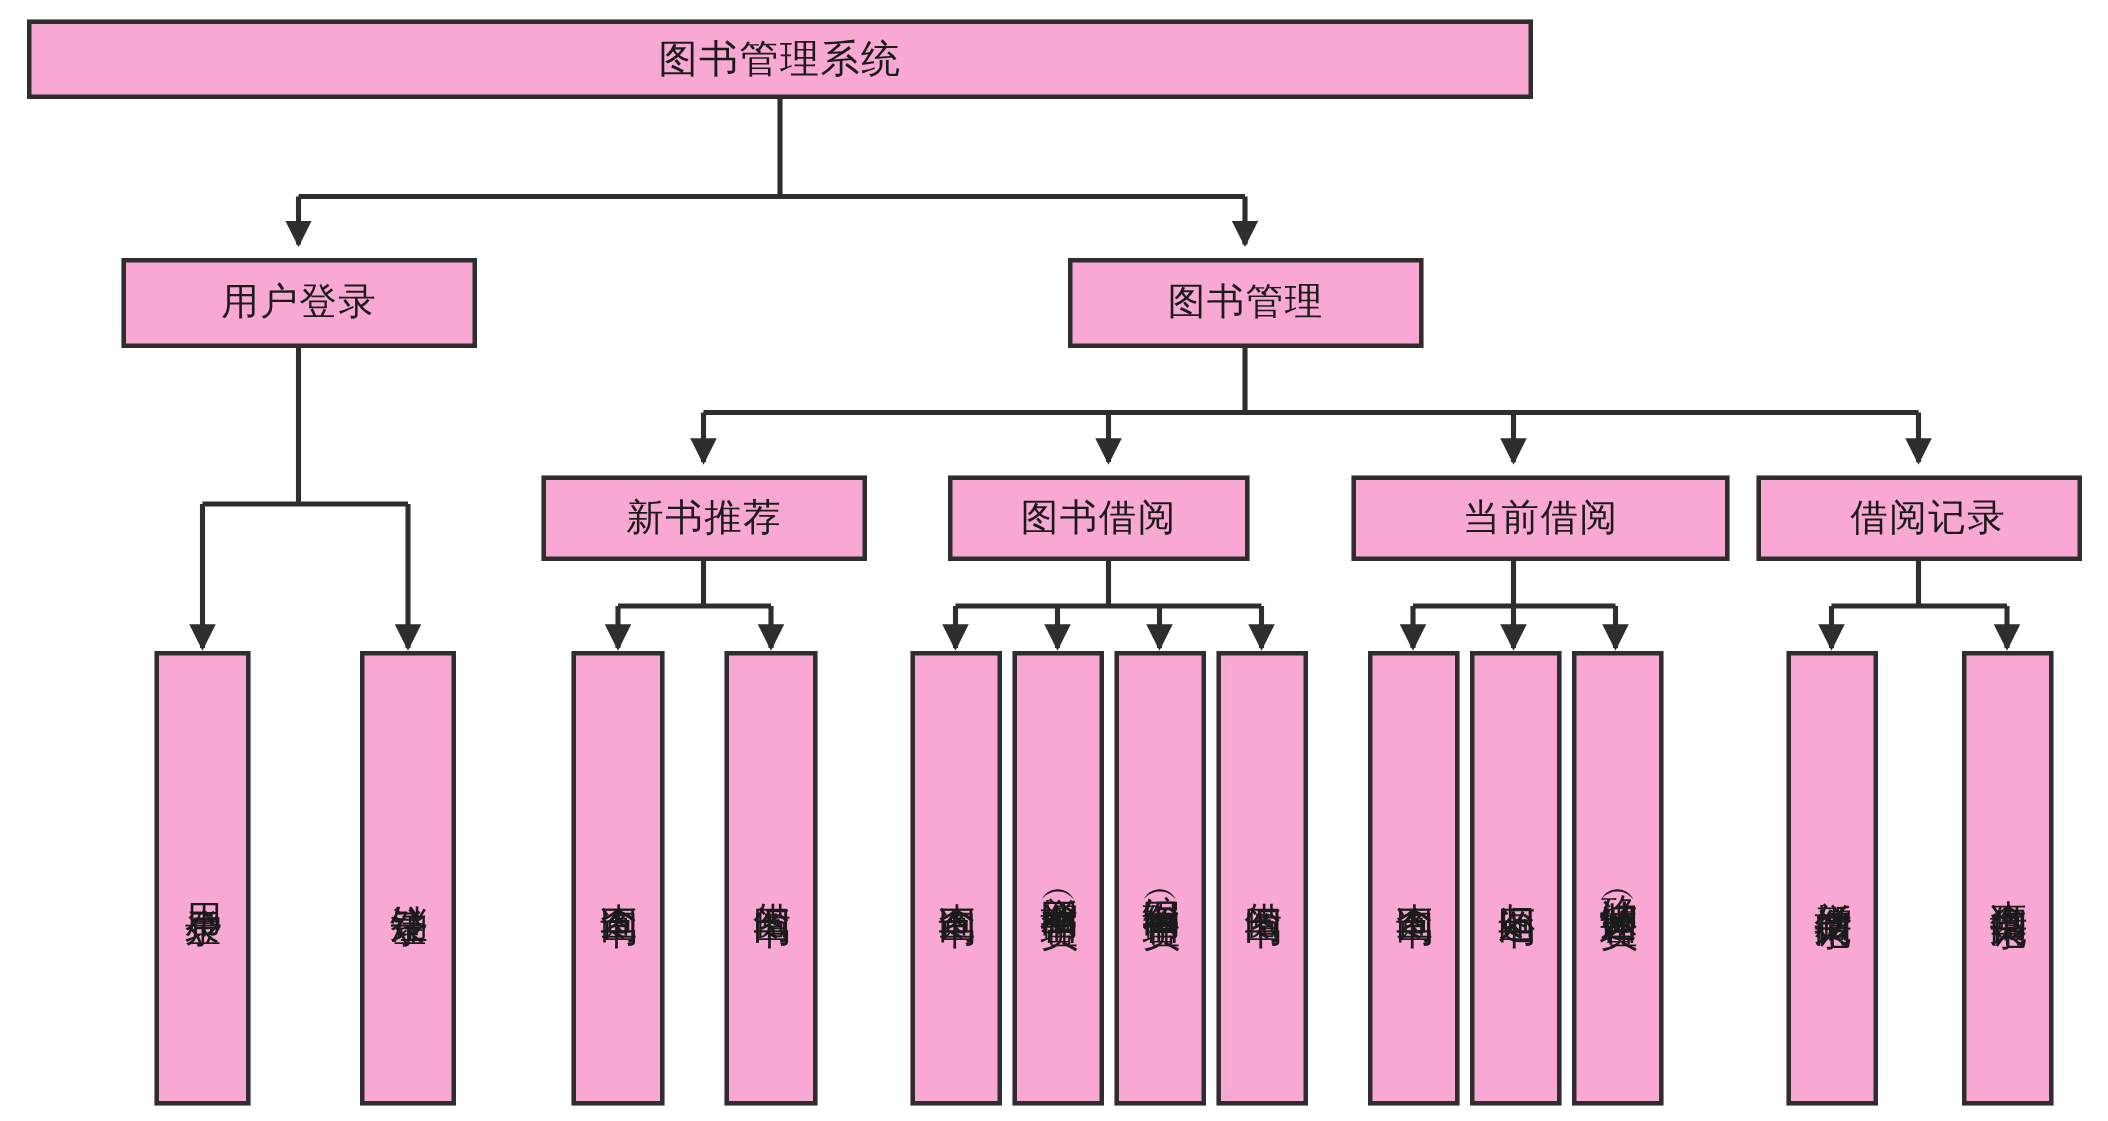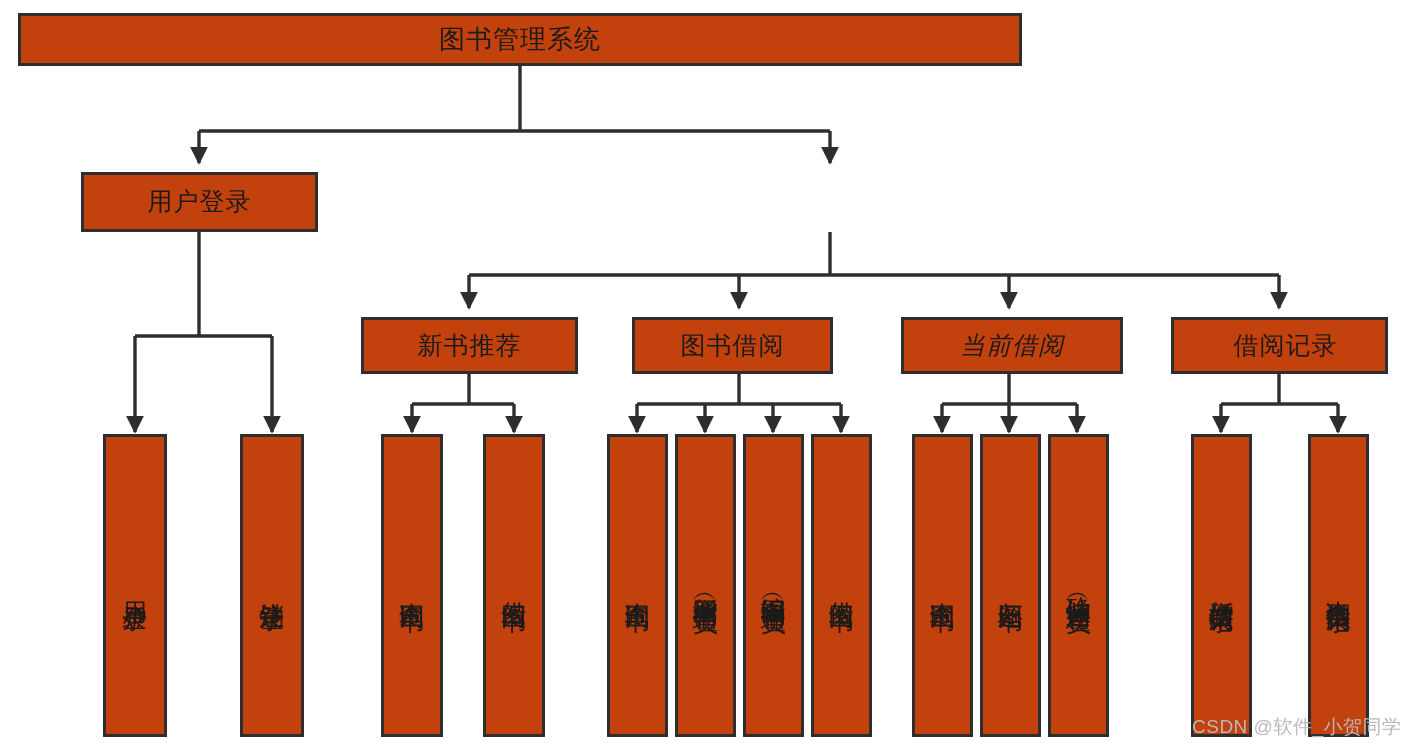--- a/index.html
+++ b/index.html
@@ -21,21 +21,21 @@
     position: absolute;
     left: 0;
     top: 0;
     width: 1405px;
     height: 747px;
     pointer-events: none;
   }
   .node {
     position: absolute;
     box-sizing: border-box;
-    background: #c2410c;
+    background: #f9a8d4;
     border: 3px solid #2e2e2e;
     display: flex;
     align-items: center;
     justify-content: center;
     text-align: center;
     color: #1b1b1b;
   }
   .node.horiz {
     font-size: 25px;
     letter-spacing: 1px;
@@ -118,28 +118,31 @@
     </g>
   </svg>
 
   <div class="node horiz root" style="left:18px; top:13px; width:1004px; height:53px;">
     <span>图书管理系统</span>
   </div>
 
   <div class="node horiz" style="left:81px; top:172px; width:237px; height:60px;">
     <span>用户登录</span>
   </div>
+  <div class="node horiz" style="left:712px; top:172px; width:237px; height:60px;">
+    <span>图书管理</span>
+  </div>
 
   <div class="node horiz" style="left:361px; top:317px; width:217px; height:57px;text-align:center;">
     <span>新书推荐</span>
   </div>
   <div class="node horiz" style="left:632px; top:317px; width:201px; height:57px;">
     <span>图书借阅</span>
   </div>
-  <div class="node horiz" style="left:901px; top:317px; width:222px; height:57px;font-style:italic;">
+  <div class="node horiz" style="left:901px; top:317px; width:252px; height:57px;">
     <span>当前借阅</span>
   </div>
   <div class="node horiz" style="left:1171px; top:317px; width:217px; height:57px;padding-left:12px;">
     <span>借阅记录</span>
   </div>
 
   <div class="node vert" style="left:103px; top:434px; width:64px; height:303px;">
     <span class="vtext">用户登录</span>
   </div>
   <div class="node vert" style="left:240px; top:434px; width:64px; height:303px;">
@@ -176,15 +179,14 @@
     <span class="vtext">确认归还（管理员）</span>
   </div>
 
   <div class="node vert" style="left:1191px; top:434px; width:61px; height:303px;">
     <span class="vtext">新增借阅记录</span>
   </div>
   <div class="node vert" style="left:1308px; top:434px; width:61px; height:303px;">
     <span class="vtext">查询借阅记录</span>
   </div>
 
-  <div class="watermark" style="left:1192px; top:714px;">CSDN @软件_小贺同学</div>
 
 </div>
 
 </body></html>

